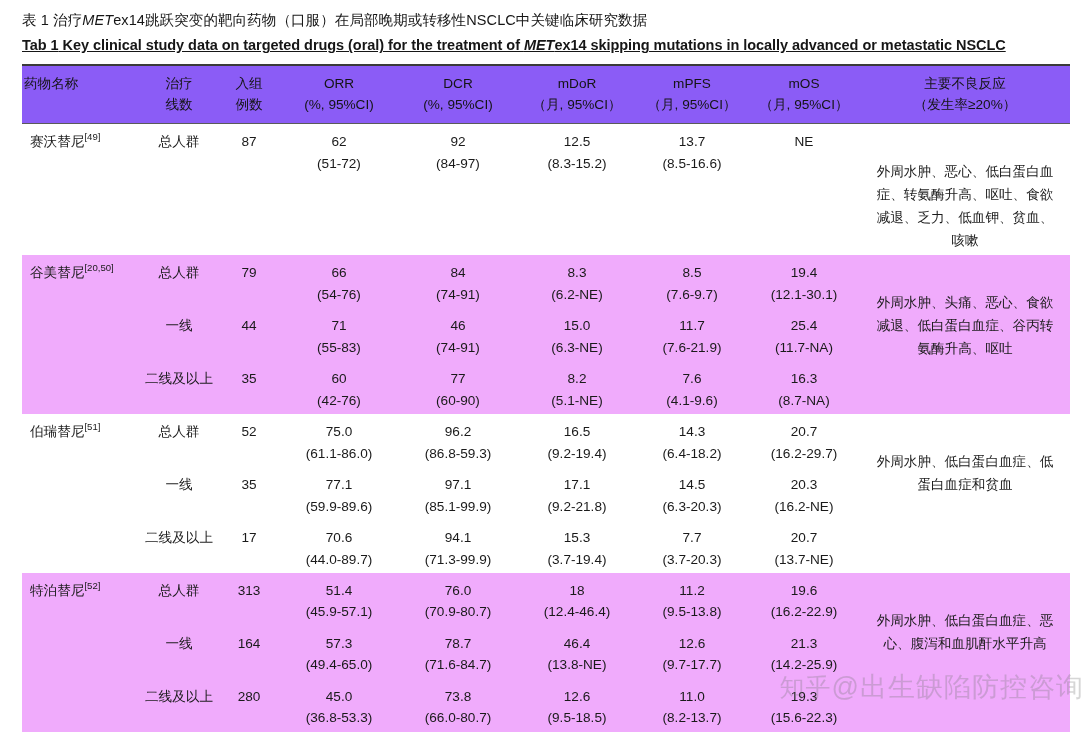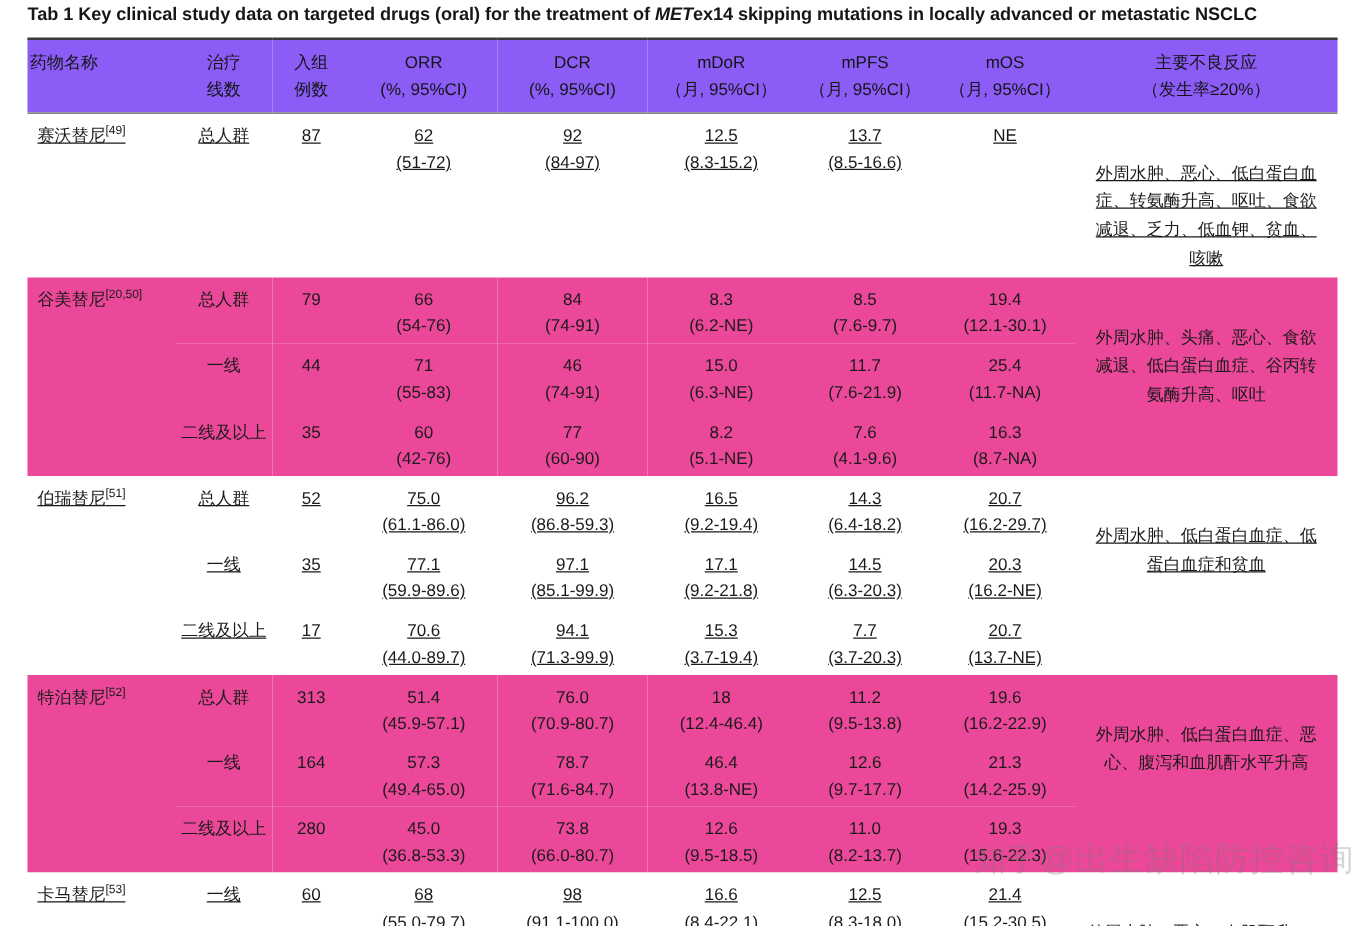--- a/index.html
+++ b/index.html
@@ -32,20 +32,21 @@
     letter-spacing: 0.1px;
     color: #161616;
   }
   .caption-en {
     font-size: 14.5px;
     font-weight: bold;
     line-height: 1.55;
     padding: 1px 0 7px 0;
     letter-spacing: -0.05px;
     color: #161616;
+    text-decoration: underline;
   }
   .caption-zh em, .caption-en em { font-style: italic; }
 
   
   table.tbl {
     width: 100%;
     border-collapse: collapse;
     table-layout: fixed;
     font-size: 13.6px;
   }
@@ -78,22 +79,22 @@
   col.c-pfs  { width: 112px; }
   col.c-os   { width: 112px; }
   col.c-ae   { width: 210px; }
 
   tbody td {
     vertical-align: top;
     padding: 0;
     line-height: 1.0;
   }
 
-  tbody tr.band-gray td { background: #ec4899; }
-  tbody tr.band-white td { background: #ffffff; text-decoration: underline; }
+  tbody tr.band-gray td { background: #f0abfc; }
+  tbody tr.band-white td { background: #ffffff; }
 
   .cellpad { padding: 7px 3px 3px 3px; }
 
   .c-center { text-align: center; }
   .c-left   { text-align: left; padding-left: 8px; }
 
   .val  { display:block; line-height: 1.58; white-space: nowrap; }
   .ci   { display:block; line-height: 1.58; white-space: nowrap; }
 
   .drugname {
@@ -133,20 +134,23 @@
   .wm-logo {
     font-size: 25px;
     color: rgba(120,120,120,0.30);
   }
 </style>
 </head>
 <body>
 
 <div class="page">
 
+  <div class="caption-zh">
+    <span>表 1</span><span>  治疗</span><em>MET</em><span>ex14跳跃突变的靶向药物（口服）在局部晚期或转移性NSCLC中关键临床研究数据</span>
+  </div>
   <div class="caption-en">
     <span>Tab 1</span><span>  Key clinical study data on targeted drugs (oral) for the treatment of </span><em>MET</em><span>ex14 skipping mutations in locally advanced or metastatic NSCLC</span>
   </div>
 
   <table class="tbl">
     <colgroup>
       <col class="c-drug">
         <col class="c-line">
         <col class="c-n">
         <col class="c-orr">

